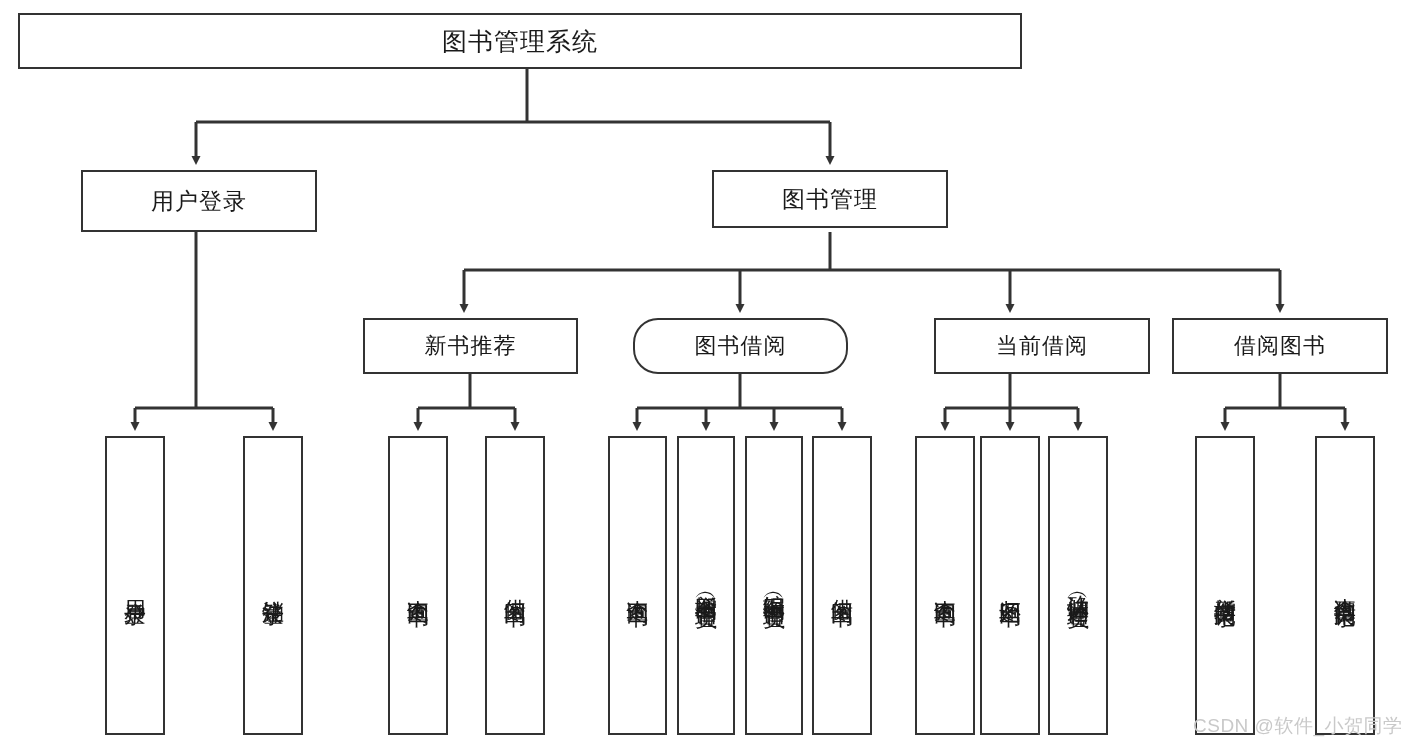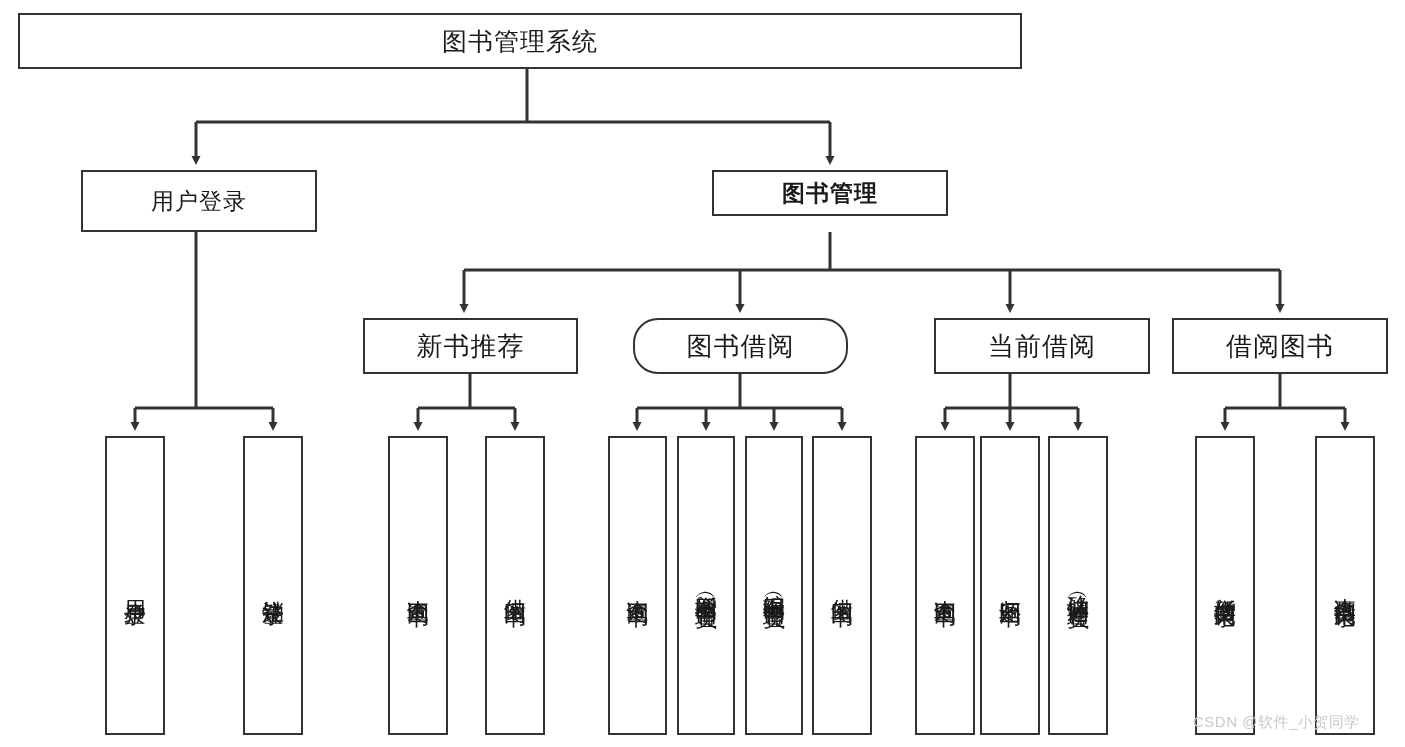--- a/index.html
+++ b/index.html
@@ -39,41 +39,41 @@
   .node.root {
     font-size: 25px;
     letter-spacing: 1px;
     align-items: center;
   }
   .node.lvl2 {
     font-size: 23px;
     letter-spacing: 1px;
   }
   .node.lvl3 {
-    font-size: 26px;
+    font-size: 22px;
     letter-spacing: 1px;
   }
   .node.leaf {
     font-size: 22px;
     align-items: center;
     justify-content: center;
     padding: 6px 0;
   }
   .vtext {
     writing-mode: vertical-rl;
     text-orientation: upright;
     -webkit-writing-mode: vertical-rl;
     line-height: 1.08;
     letter-spacing: 2px;
     white-space: nowrap;
   }
   .watermark {
     position: absolute;
     color: #c9c9c9;
-    font-size: 15px;
+    font-size: 19px;
     white-space: nowrap;
     letter-spacing: 0.5px;
   }
 </style>
 </head>
 <body>
 
 <div id="canvas">
 
   <svg id="wires" viewBox="0 0 1405 747">
@@ -127,21 +127,21 @@
     </g>
   </svg>
 
   <div class="node root" style="left:18px; top:13px; width:1004px; height:56px;">
     <span>图书管理系统</span>
   </div>
 
   <div class="node lvl2" style="left:81px; top:170px; width:236px; height:62px;">
     <span>用户登录</span>
   </div>
-  <div class="node lvl2" style="left:712px; top:170px; width:236px; height:46px;font-weight:bold;">
+  <div class="node lvl2" style="left:712px; top:170px; width:236px; height:58px;">
     <span>图书管理</span>
   </div>
 
   <div class="node lvl3" style="left:363px; top:318px; width:215px; height:56px;">
     <span>新书推荐</span>
   </div>
   <div class="node lvl3" style="left:633px; top:318px; width:215px; height:56px;border-radius:25px;">
     <span>图书借阅</span>
   </div>
   <div class="node lvl3" style="left:902px; top:318px; width:216px; height:56px;margin-left:32px;">

